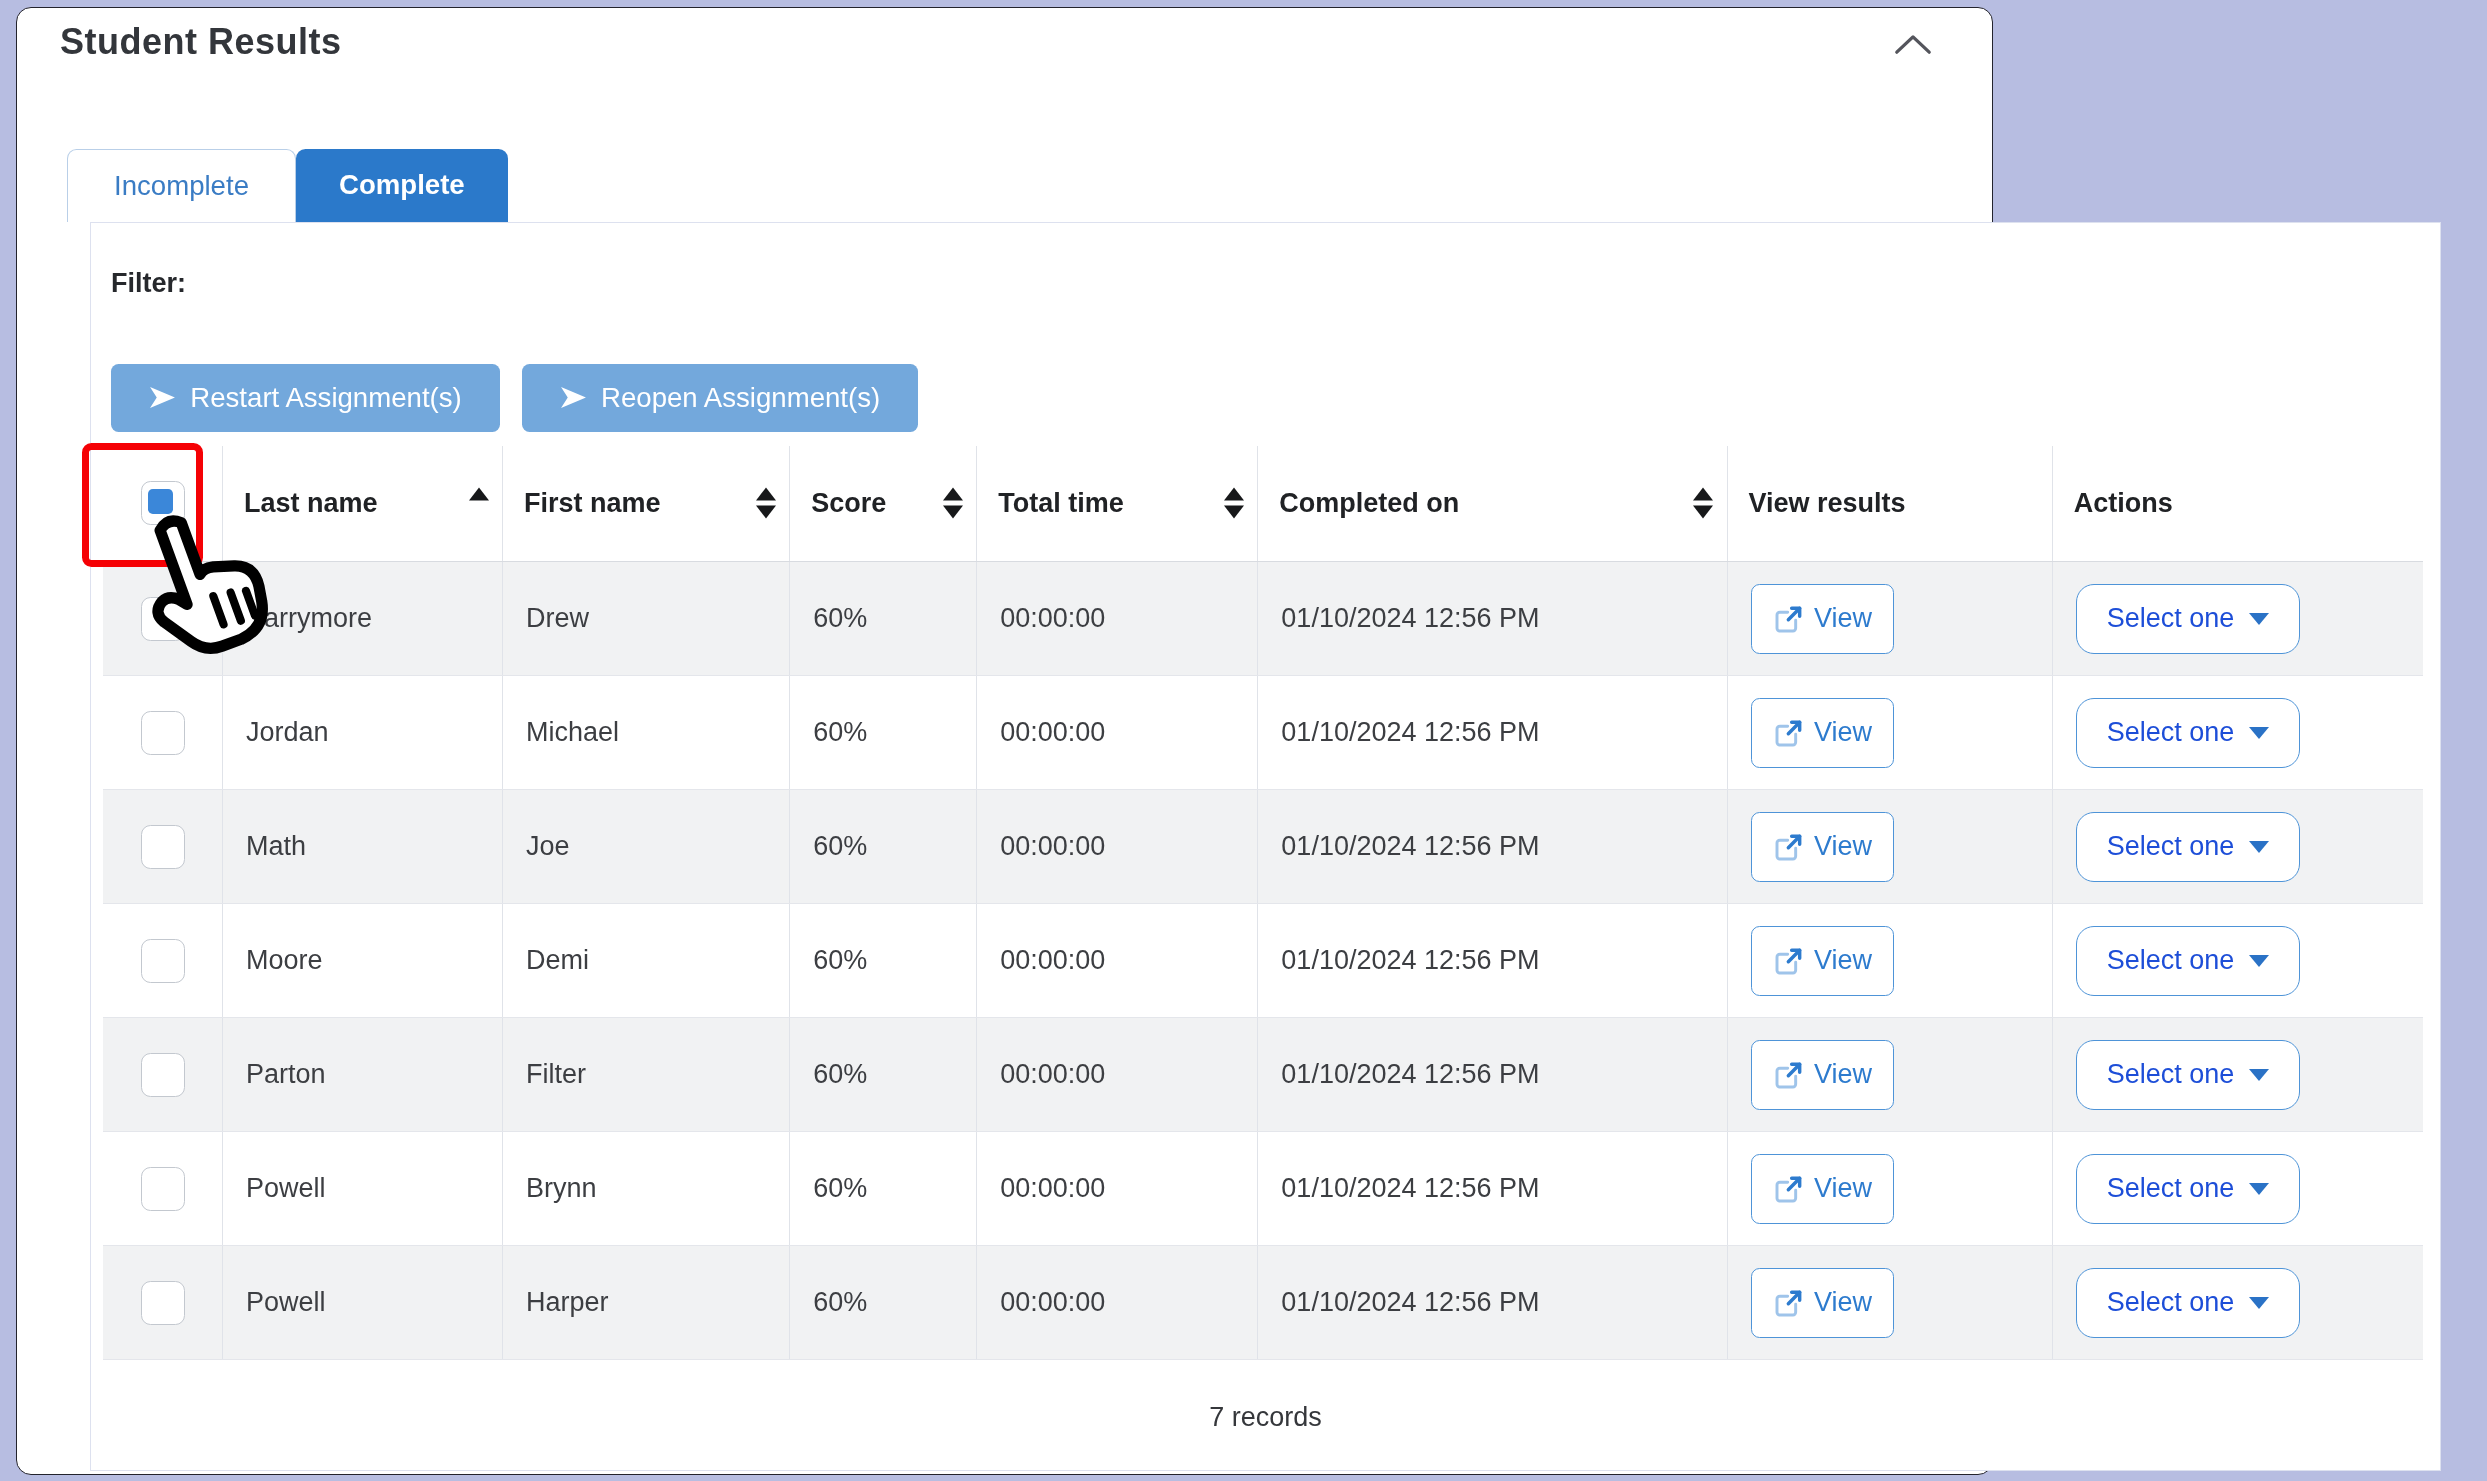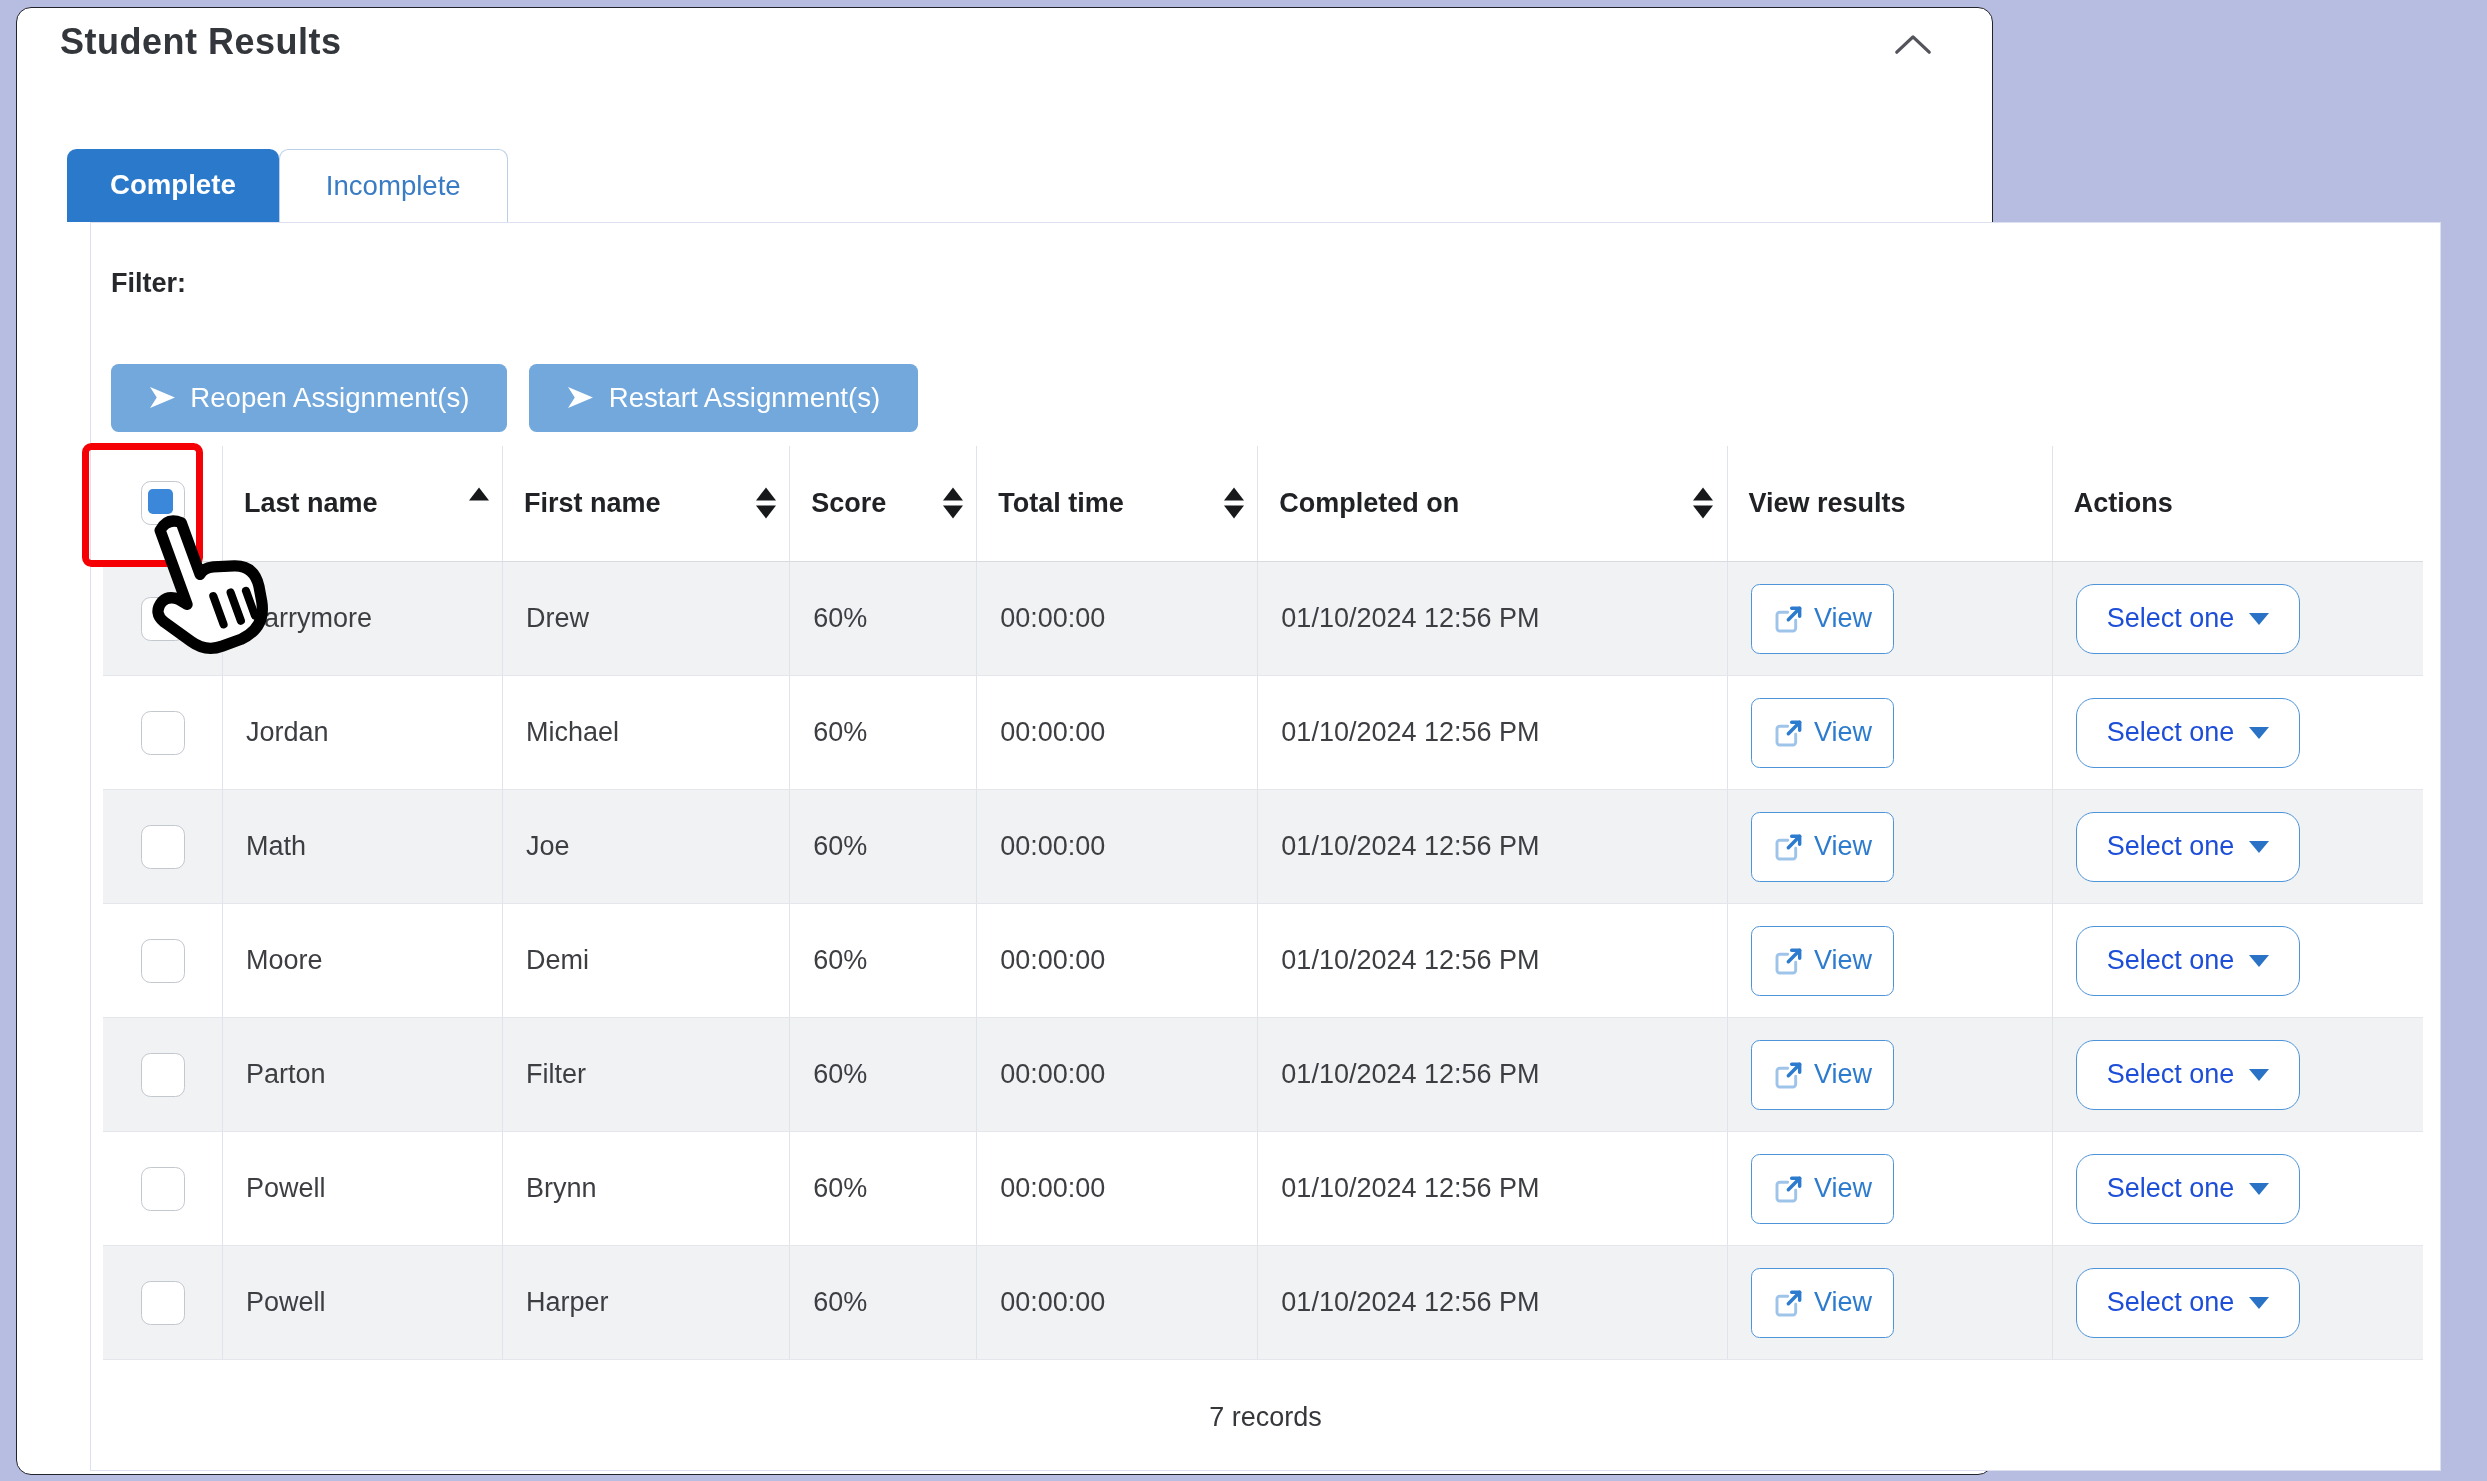--- a/index.html
+++ b/index.html
@@ -100,39 +100,39 @@
 <body>
 
 <div class="panel">
   <div class="page-title">Student Results</div>
 
   <svg class="collapse-icon" viewBox="0 0 42 28">
     <polyline points="4,22 21,6 38,22" fill="none" stroke="#54555c" stroke-width="3.5" stroke-linecap="round" stroke-linejoin="round"></polyline>
   </svg>
 
   <div class="tabs">
+    <div class="tab inactive">Incomplete</div>
     <div class="tab active">Complete</div>
-    <div class="tab inactive">Incomplete</div>
   </div>
 
   <div class="pane">
     <div class="filter-label">Filter:</div>
 
     <div class="btn-row">
       <button class="action-btn">
         <svg width="27" height="23" viewBox="0 0 28 24">
           <path d="M1 1 L27 12 L1 23 L8 12 Z" fill="#ffffff"></path>
         </svg>
-        <span>Reopen Assignment(s)</span>
+        <span>Restart Assignment(s)</span>
       </button>
       <button class="action-btn">
         <svg width="27" height="23" viewBox="0 0 28 24">
           <path d="M1 1 L27 12 L1 23 L8 12 Z" fill="#ffffff"></path>
         </svg>
-        <span>Restart Assignment(s)</span>
+        <span>Reopen Assignment(s)</span>
       </button>
     </div>
 
     <div class="table-wrap">
       <table>
         <colgroup>
           <col style="width:119px">
             <col style="width:280px">
             <col style="width:287px">
           <col style="width:187px">

